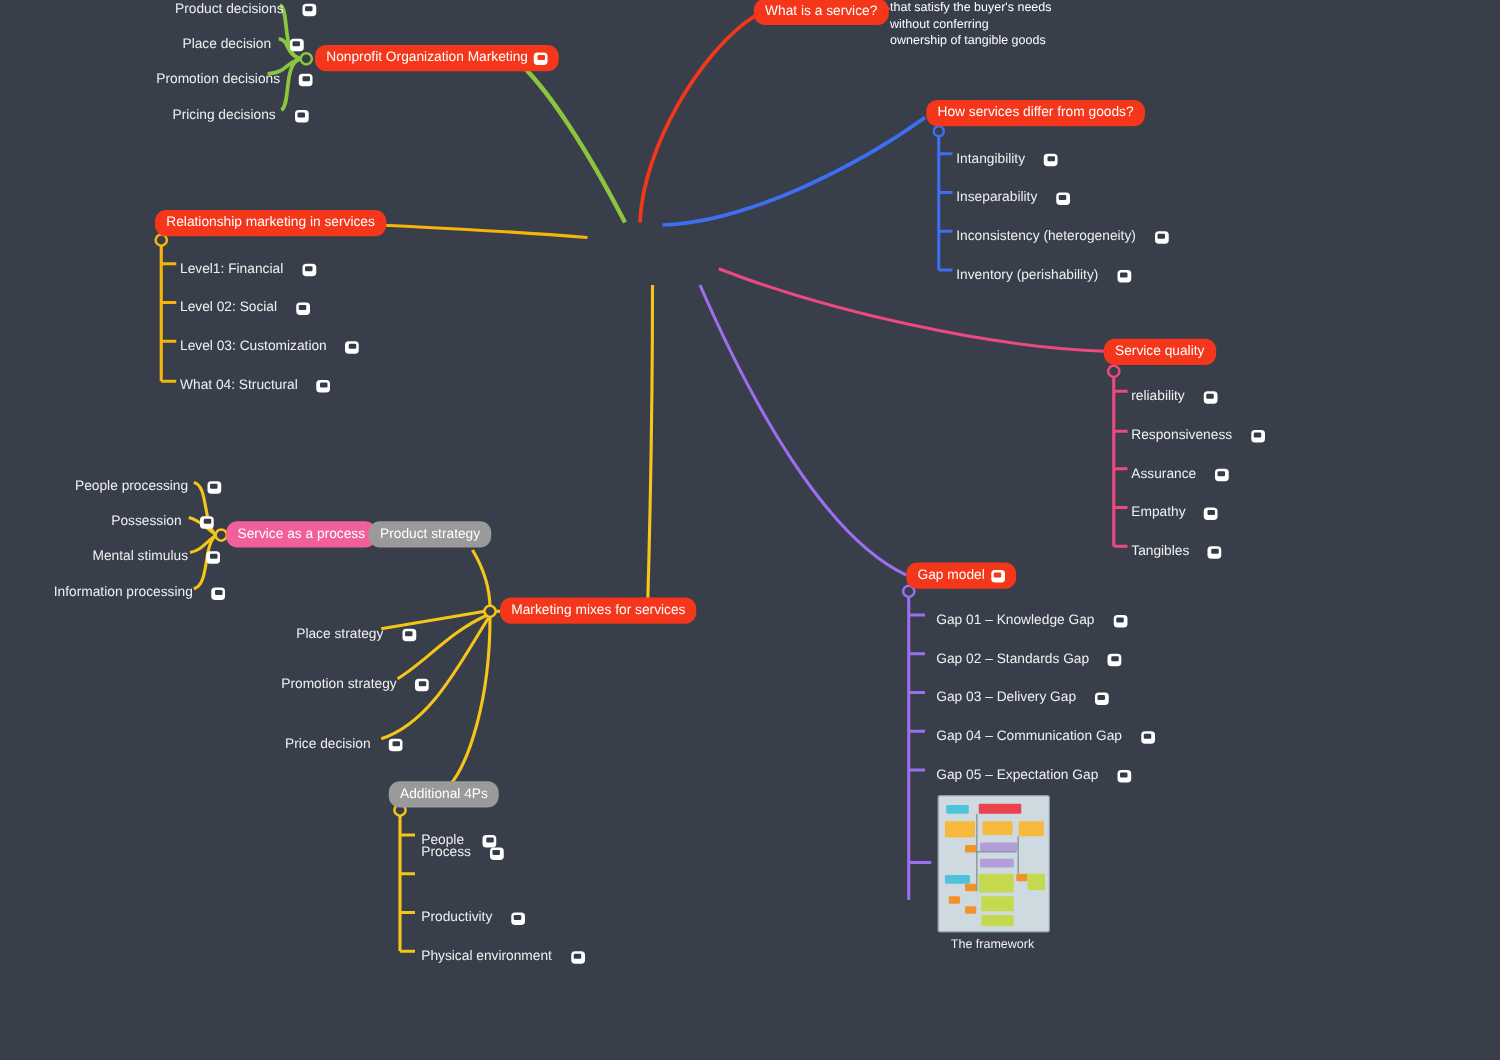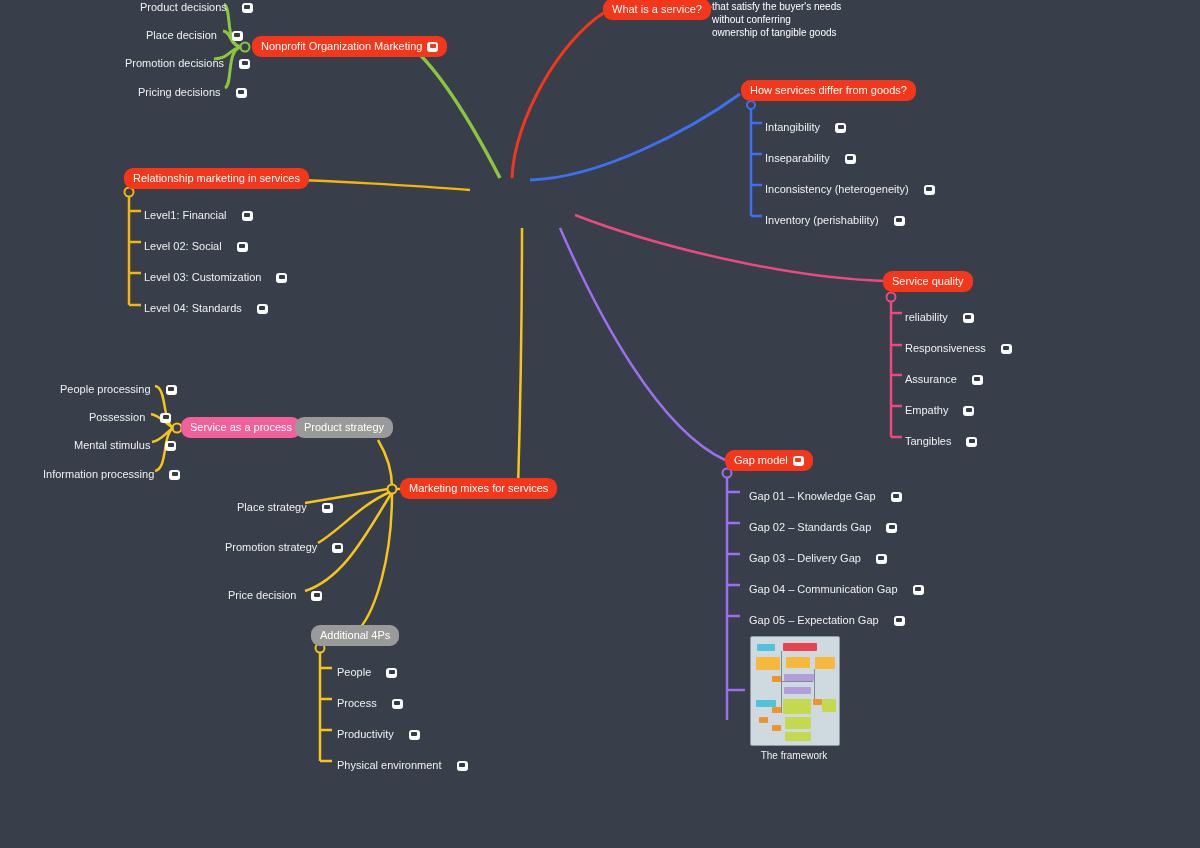--- a/index.html
+++ b/index.html
@@ -315,21 +315,21 @@
     </span>
   </div>
   <div class="node" style="left:144px;top:267px;">
     <span class="leaf">
       <span>Level 03: Customization</span>
       <span class="badge"></span>
     </span>
   </div>
   <div class="node" style="left:144px;top:298px;">
     <span class="leaf">
-      <span>Level 04: Standards</span>
+      <span>What 04: Structural</span>
       <span class="badge"></span>
     </span>
   </div>
 
   <div class="node" style="left:181px;top:417px;">
     <div class="pill pink">
       <span>Service as a process</span>
     </div>
   </div>
   <div class="node" style="left:60px;top:379px;">
@@ -391,21 +391,21 @@
     <div class="pill grey">
       <span>Additional 4Ps</span>
     </div>
   </div>
   <div class="node" style="left:337px;top:662px;">
     <span class="leaf">
       <span>People</span>
       <span class="badge"></span>
     </span>
   </div>
-  <div class="node" style="left:337px;top:693px;">
+  <div class="node" style="left:337px;top:672px;">
     <span class="leaf">
       <span>Process</span>
       <span class="badge"></span>
     </span>
   </div>
   <div class="node" style="left:337px;top:724px;">
     <span class="leaf">
       <span>Productivity</span>
       <span class="badge"></span>
     </span>

